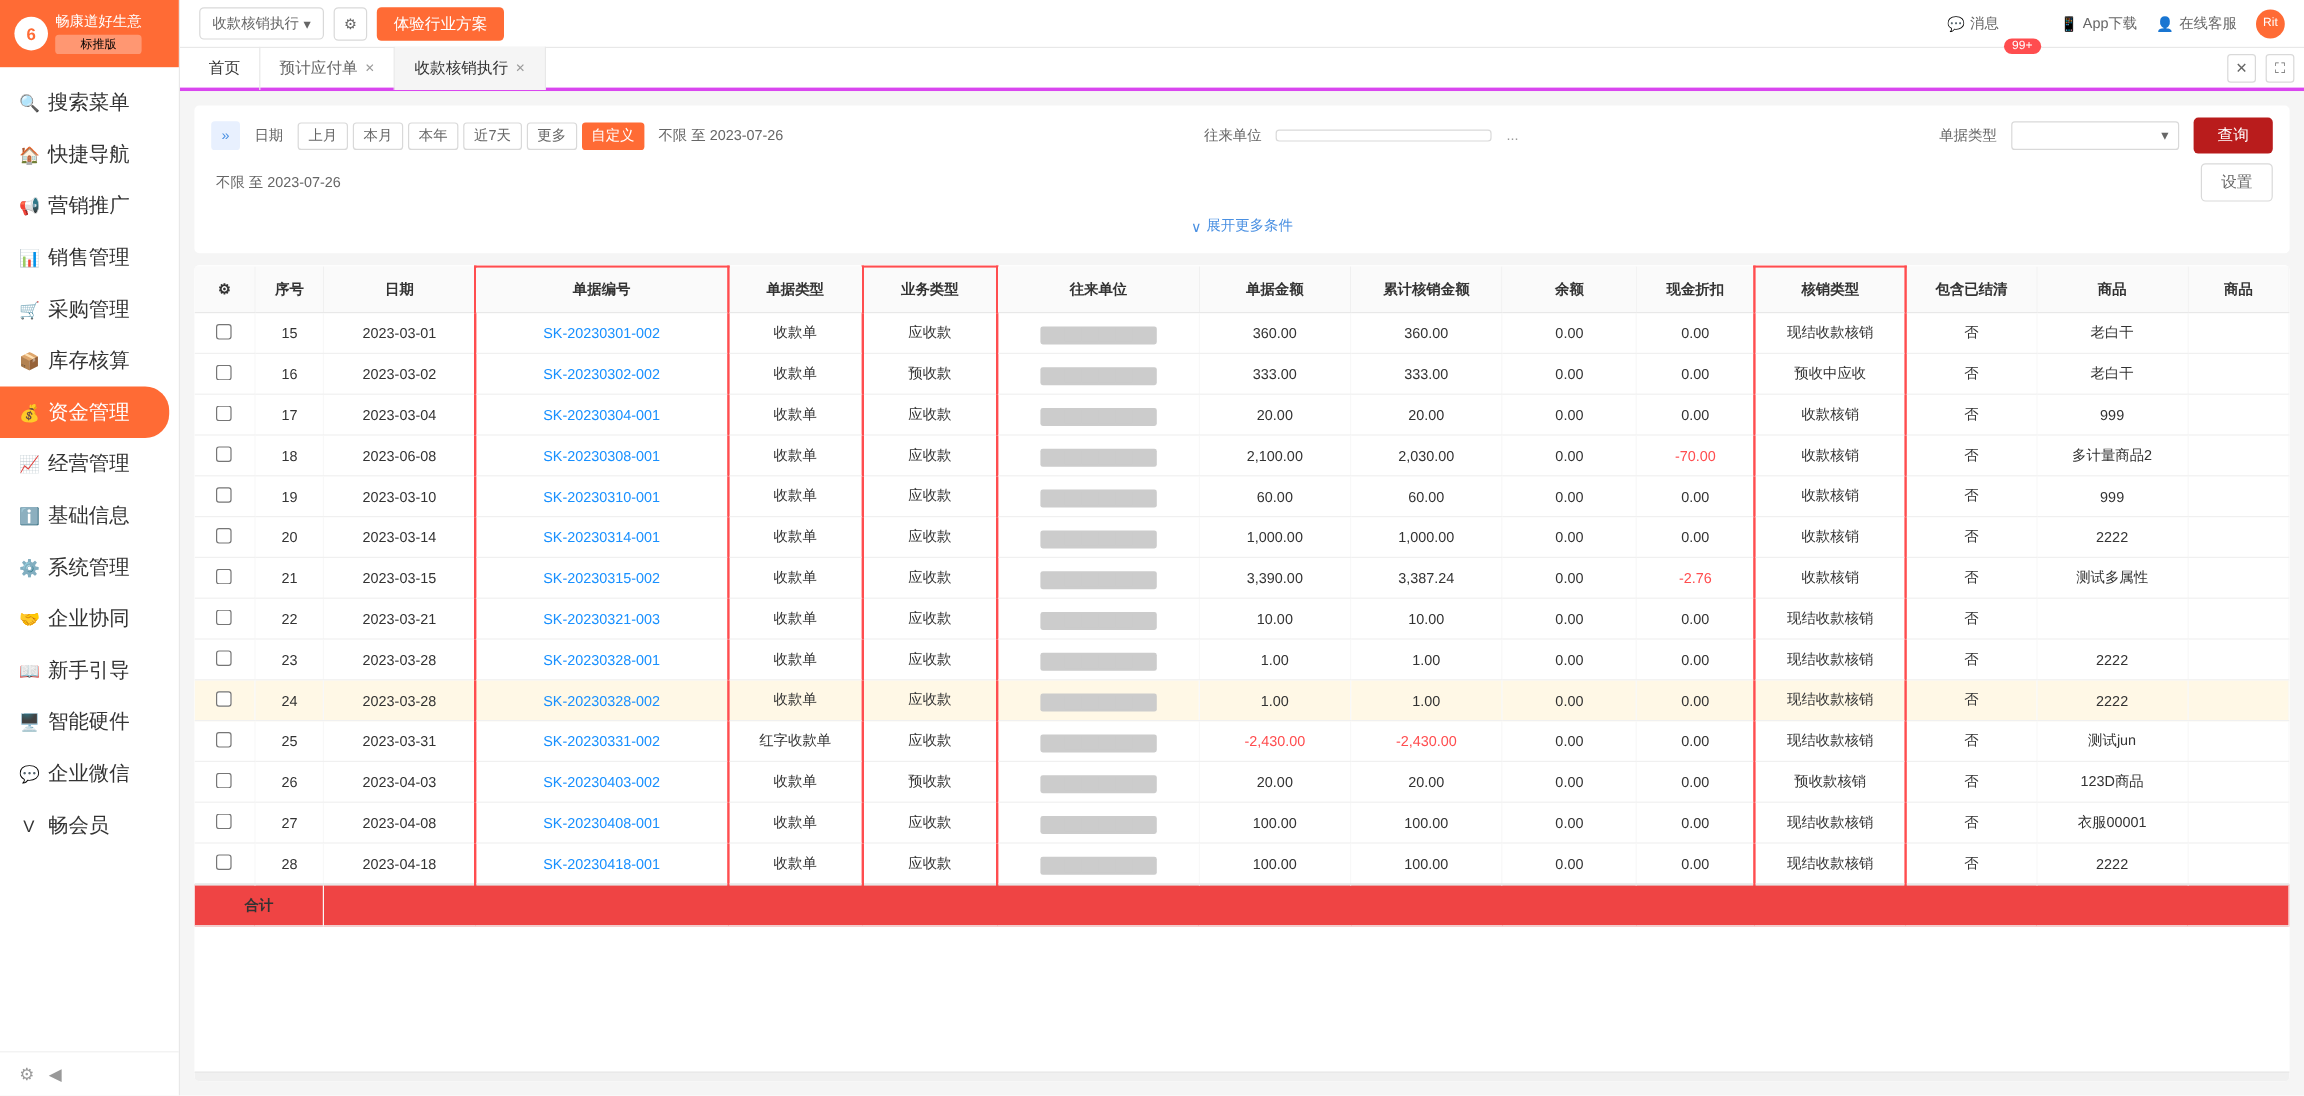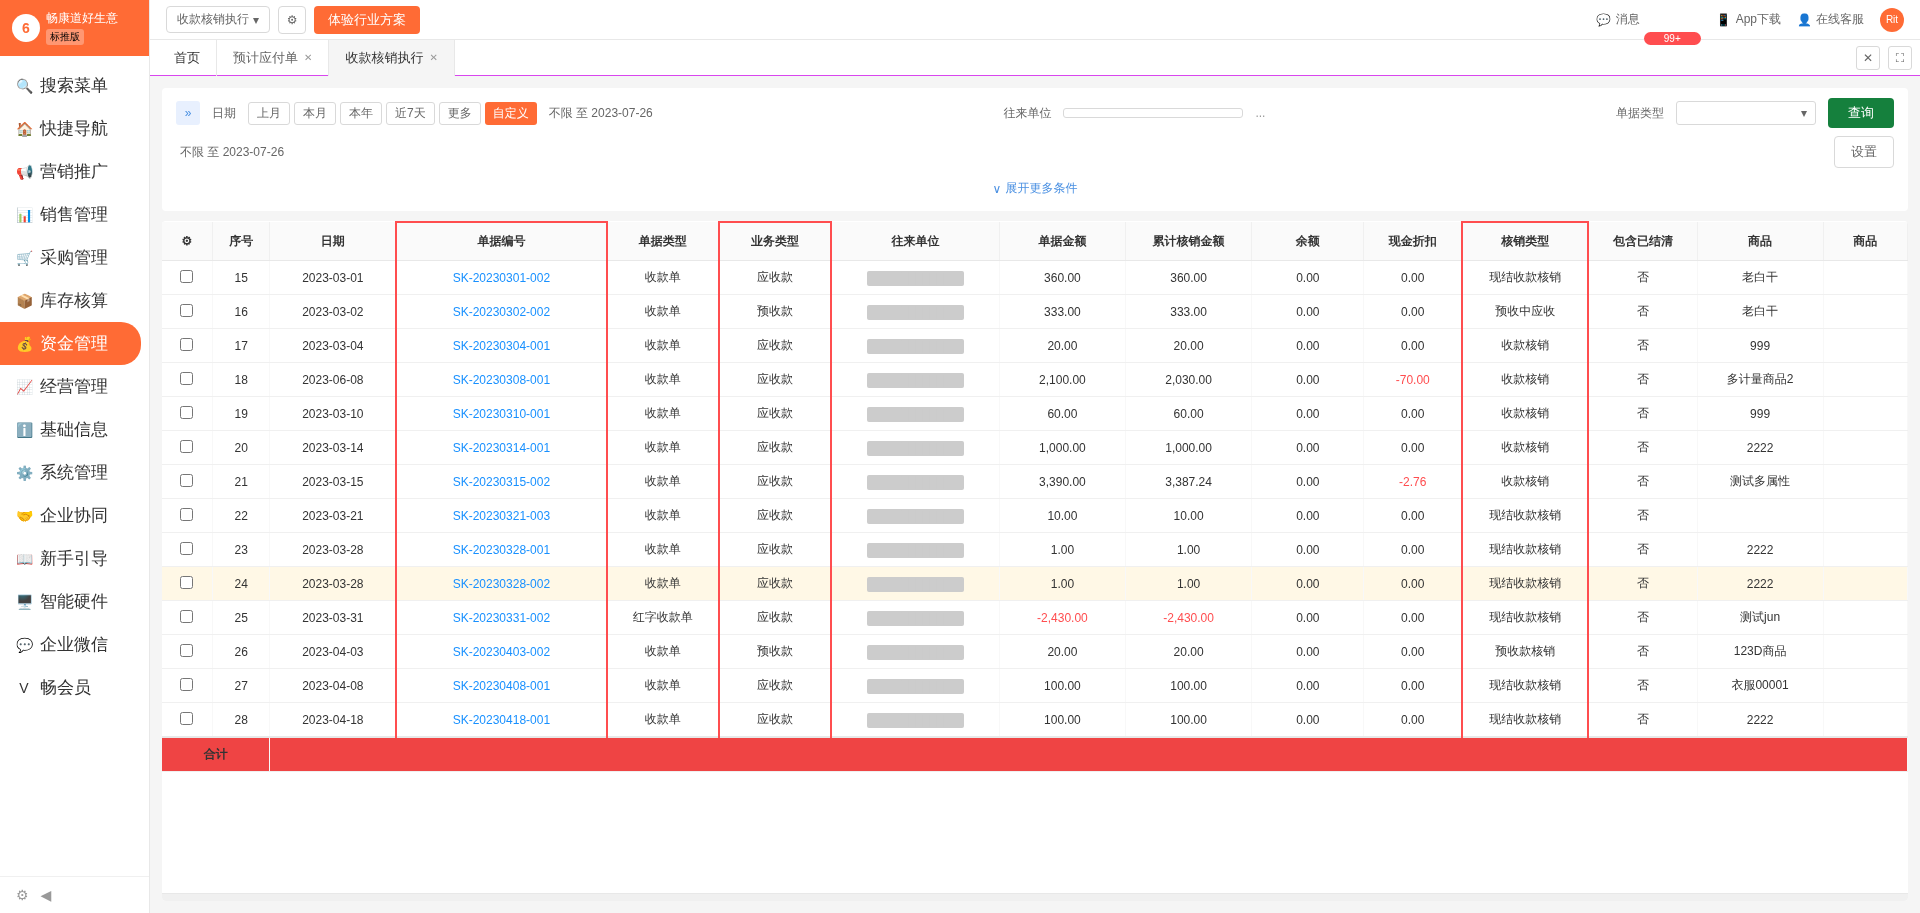--- a/index.html
+++ b/index.html
@@ -3,46 +3,46 @@
   <meta charset="utf-8">
   <style>
     * { box-sizing: border-box; margin: 0; padding: 0; }
     body { font-family: 'Microsoft YaHei', Arial, sans-serif; font-size: 12px; background: #f5f5f5; display: flex; height: 913px; overflow: hidden; }
 
     
     .sidebar { width: 150px; background: #fff; border-right: 1px solid #e8e8e8; display: flex; flex-direction: column; flex-shrink: 0; }
     .sidebar-logo { background: #ff6b35; padding: 10px 12px; display: flex; align-items: center; gap: 6px; min-height: 56px; }
     .sidebar-logo-icon { width: 28px; height: 28px; background: #fff; border-radius: 50%; display: flex; align-items: center; justify-content: center; color: #ff6b35; font-weight: bold; font-size: 14px; }
     .sidebar-logo-text { color: #fff; font-size: 12px; line-height: 1.3; }
-    .sidebar-logo-badge { font-size: 10px; background: rgba(255,255,255,0.3); border-radius: 3px; padding: 1px 4px; margin-top: 2px; display: inline-block; text-align: right; }
+    .sidebar-logo-badge { font-size: 10px; background: rgba(255,255,255,0.3); border-radius: 3px; padding: 1px 21px; margin-top: 2px; display: inline-block; text-align: right; }
     .sidebar-nav { flex: 1; overflow-y: auto; padding: 8px 0; }
     .sidebar-item { display: flex; align-items: center; gap: 8px; padding: 10px 16px; cursor: pointer; color: #333; transition: background 0.2s; }
     .sidebar-item.active { background: #ff6b35; color: #fff; border-radius: 0 20px 20px 0; margin-right: 8px; }
     .sidebar-item-icon { font-size: 14px; width: 16px; text-align: center; }
     .sidebar-item-label { font-size: 17px; }
     .sidebar-footer { padding: 10px 16px; display: flex; align-items: center; gap: 12px; border-top: 1px solid #f0f0f0; }
     .sidebar-footer-icon { color: #999; cursor: pointer; font-size: 14px; }
 
     
     .main { flex: 1; display: flex; flex-direction: column; overflow: hidden; }
 
     
     .top-header { background: #fff; height: 40px; display: flex; align-items: center; padding: 0 16px; border-bottom: 1px solid #e8e8e8; gap: 12px; justify-content: space-between; }
     .top-header-left { display: flex; align-items: center; gap: 8px; }
     .breadcrumb-selector { display: flex; align-items: center; gap: 4px; border: 1px solid #d9d9d9; border-radius: 4px; padding: 4px 10px; font-size: 12px; color: #666; cursor: pointer; }
     .gear-btn { width: 28px; height: 28px; display: flex; align-items: center; justify-content: center; border: 1px solid #d9d9d9; border-radius: 4px; cursor: pointer; color: #666; }
     .industry-btn { background: #ff6b35; color: #fff; border: none; border-radius: 4px; padding: 5px 14px; font-size: 13px; cursor: pointer; }
     .top-header-right { display: flex; align-items: center; gap: 16px; font-size: 12px; color: #666; }
     .msg-badge { position: relative; display: flex; align-items: center; gap: 4px; cursor: pointer; }
-    .badge { background: #ff4d4f; color: #fff; border-radius: 10px; padding: 1px 20px; font-size: 10px; margin-top: 37px; }
+    .badge { background: #ff4d4f; color: #fff; border-radius: 10px; padding: 1px 7px; font-size: 10px; margin-top: 37px; }
     .top-header-right-item { display: flex; align-items: center; gap: 4px; cursor: pointer; }
     .user-avatar { width: 24px; height: 24px; background: #ff6b35; border-radius: 50%; display: flex; align-items: center; justify-content: center; color: #fff; font-size: 10px; }
 
     
-    .tab-bar { background: #fff; border-bottom: 1px solid #d946ef; display: flex; align-items: center; padding: 0 8px; height: 36px; }
+    .tab-bar { background: #fff; border-bottom: 3px solid #d946ef; display: flex; align-items: center; padding: 0 8px; height: 36px; }
     .tab { display: flex; align-items: center; gap: 6px; padding: 0 16px; height: 36px; cursor: pointer; border-right: 1px solid #e8e8e8; font-size: 13px; color: #666; position: relative; }
     .tab.active { color: #333; background: #f5f5f5; font-weight: 500; }
     .tab.home { color: #333; }
     .tab-close { color: #999; font-size: 10px; cursor: pointer; }
     .tab-bar-actions { margin-left: auto; display: flex; align-items: center; gap: 8px; }
     .tab-bar-btn { width: 24px; height: 24px; display: flex; align-items: center; justify-content: center; cursor: pointer; color: #666; border: 1px solid #d9d9d9; border-radius: 3px; font-size: 12px; }
 
     
     .content { flex: 1; overflow: hidden; display: flex; flex-direction: column; background: #f5f5f5; padding: 12px; }
     .page-header { display: flex; align-items: center; justify-content: space-between; margin-bottom: 10px; }
@@ -55,21 +55,21 @@
     .filter-row { display: flex; align-items: center; gap: 12px; }
     .filter-expand-btn { width: 24px; height: 24px; background: #e8f0fe; border-radius: 3px; display: flex; align-items: center; justify-content: center; cursor: pointer; color: #4a90e2; font-size: 12px; }
     .filter-label { color: #666; font-size: 12px; }
     .filter-date-btns { display: flex; gap: 4px; }
     .filter-date-btn { padding: 2px 8px; border: 1px solid #d9d9d9; border-radius: 3px; font-size: 12px; cursor: pointer; color: #666; background: #fff; }
     .filter-custom-btn { padding: 2px 8px; border-radius: 3px; font-size: 12px; cursor: pointer; background: #ff6b35; color: #fff; border: none; }
     .filter-date-range { color: #666; font-size: 12px; }
     .filter-input { border: 1px solid #d9d9d9; border-radius: 3px; padding: 4px 8px; font-size: 12px; color: #666; width: 180px; }
     .filter-ellipsis { color: #999; }
     .filter-select { border: 1px solid #d9d9d9; border-radius: 3px; padding: 4px 8px; font-size: 12px; color: #666; min-width: 120px; display: flex; align-items: center; justify-content: space-between; cursor: pointer; }
-    .query-btn { background: #15803d; color: #fff; border: none; border-radius: 4px; padding: 6px 20px; font-size: 13px; cursor: pointer; }
+    .query-btn { background: #b91c1c; color: #fff; border: none; border-radius: 4px; padding: 6px 20px; font-size: 13px; cursor: pointer; }
     .setting-btn { background: #fff; color: #666; border: 1px solid #d9d9d9; border-radius: 4px; padding: 6px 16px; font-size: 13px; cursor: pointer; }
     .expand-more { display: flex; align-items: center; gap: 4px; color: #4a90e2; cursor: pointer; font-size: 12px; justify-content: center; padding: 4px 0; }
 
     
     .table-wrapper { background: #fff; border-radius: 4px; flex: 1; overflow: hidden; display: flex; flex-direction: column; position: relative; }
     .table-container { overflow: auto; flex: 1; }
     table { width: 100%; border-collapse: collapse; font-size: 12px; }
     thead tr { background: #fafafa; }
     th { padding: 10px 8px; text-align: center; border-bottom: 1px solid #e8e8e8; border-right: 1px solid #f0f0f0; color: #333; font-weight: 600; white-space: nowrap; position: sticky; top: 0; background: #fafafa; z-index: 2; }
     td { padding: 8px 8px; text-align: center; border-bottom: 1px solid #f0f0f0; border-right: 1px solid #f8f8f8; color: #333; white-space: nowrap; }

